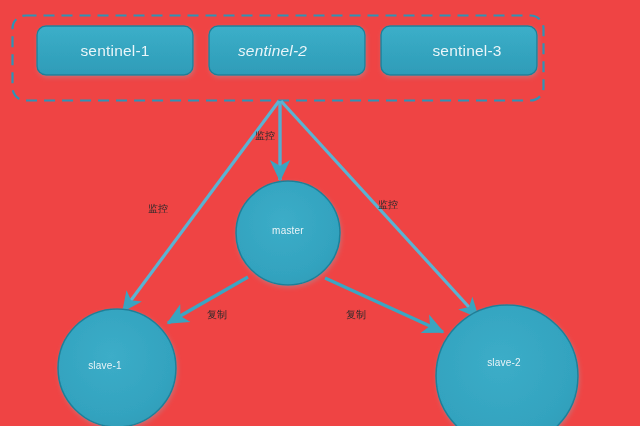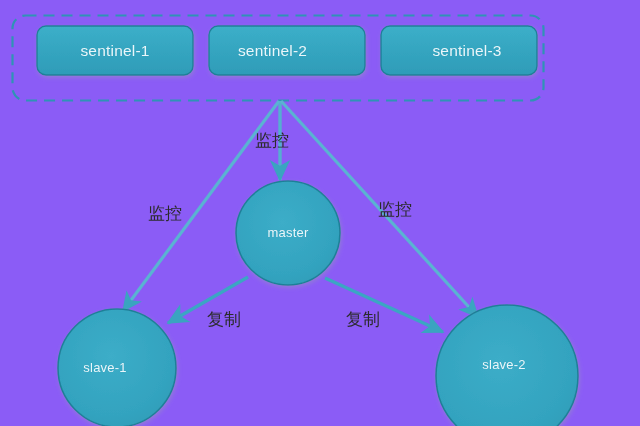--- a/index.html
+++ b/index.html
@@ -12,46 +12,46 @@
     width: 640px;
     height: 426px;
     font-family: "Liberation Sans", "DejaVu Sans", sans-serif;
     overflow: hidden;
     position: relative;
   }
   #diagram-root {
     position: relative;
     width: 640px;
     height: 426px;
-    background: #8b5cf6;
+    background: #ef4444;
   }
   #diagram-svg {
     position: absolute;
     left: 0;
     top: 0;
     width: 640px;
     height: 426px;
     display: block;
   }
   .node-label {
     position: absolute;
     color: #eaf7fb;
-    font-size: 13px;
+    font-size: 10px;
     letter-spacing: 0.2px;
     white-space: nowrap;
     pointer-events: none;
     text-shadow: 0 0 1px rgba(0,0,0,0.08);
   }
   .sentinel-label {
     font-size: 15.5px;
   }
   .edge-label {
     position: absolute;
     color: #2b2b2b;
-    font-size: 17px;
+    font-size: 10px;
     white-space: nowrap;
     font-family: "DejaVu Sans", "Liberation Sans", sans-serif;
   }
   .hit {
     position: absolute;
     background: transparent;
   }
 </style>
 </head>
 <body>
@@ -93,21 +93,21 @@
     <rect x="37" y="26" width="156" height="49" rx="9" ry="9" fill="url(#sentinelGrad)" stroke="#1f8099" stroke-width="1.4" filter="url(#softShadow)"></rect>
     <rect x="209" y="26" width="156" height="49" rx="9" ry="9" fill="url(#sentinelGrad)" stroke="#1f8099" stroke-width="1.4" filter="url(#softShadow)"></rect>
     <rect x="381" y="26" width="156" height="49" rx="9" ry="9" fill="url(#sentinelGrad)" stroke="#1f8099" stroke-width="1.4" filter="url(#softShadow)"></rect>
 
     <circle cx="288" cy="233" r="52" fill="url(#circleGrad)" stroke="#1f8099" stroke-width="1.6" filter="url(#softShadow)"></circle>
     <circle cx="117" cy="368" r="59" fill="url(#circleGrad)" stroke="#1f8099" stroke-width="1.6" filter="url(#softShadow)"></circle>
     <circle cx="507" cy="376" r="71" fill="url(#circleGrad)" stroke="#1f8099" stroke-width="1.6" filter="url(#softShadow)"></circle>
   </svg>
 
   <div class="node-label sentinel-label" style="left:37px; top:42px; width:156px; text-align:center;">sentinel-1</div>
-  <div class="node-label sentinel-label" style="left:209px; top:42px; width:127px; text-align:center;">sentinel-2</div>
+  <div class="node-label sentinel-label" style="left:209px; top:42px; width:127px; text-align:center;font-style:italic;">sentinel-2</div>
   <div class="node-label sentinel-label" style="left:381px; top:42px; width:156px; text-align:center;padding-left:8px;">sentinel-3</div>
 
   <div class="node-label" style="left:236px; top:225px; width:104px; text-align:center;">master</div>
   <div class="node-label" style="left:58px; top:360px; width:94px; text-align:center;">slave-1</div>
   <div class="node-label" style="left:436px; top:357px; width:136px; text-align:center;">slave-2</div>
 
   <div class="edge-label" style="left:255px; top:129px;">监控</div>
   <div class="edge-label" style="left:148px; top:202px;">监控</div>
   <div class="edge-label" style="left:378px; top:198px;">监控</div>
   <div class="edge-label" style="left:207px; top:308px;">复制</div>

